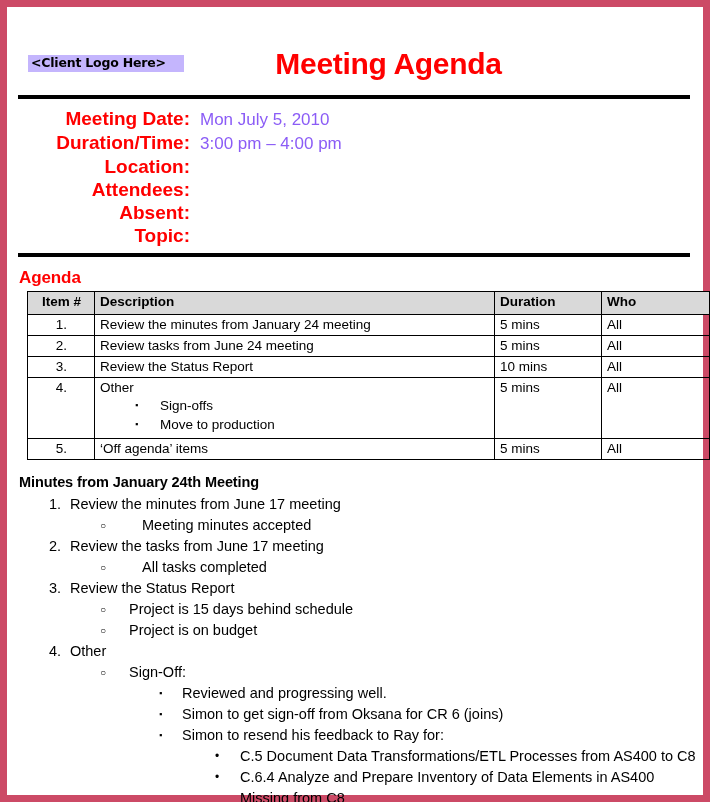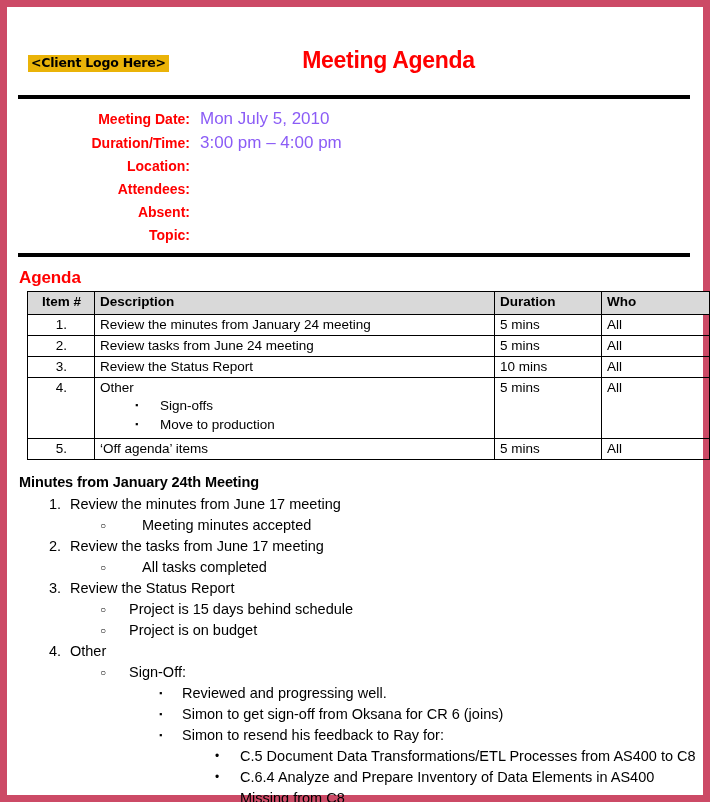--- a/index.html
+++ b/index.html
@@ -33,38 +33,38 @@
 
   
   .header-band {
     position: relative;
     height: 88px;
   }
   .client-logo {
     position: absolute;
     left: 21px;
     top: 48px;
-    background: #eab308;
+    background: #c4b5fd;
     color: #000000;
     font-family: "DejaVu Sans", sans-serif;
     font-size: 12.5px;
     font-weight: bold;
     letter-spacing: -0.2px;
-    padding: 1px 3px 2px 3px;
+    padding: 1px 18px 2px 3px;
     line-height: 14px;
     white-space: nowrap;
   }
   .doc-title {
     position: absolute;
     left: 0;
     right: 0;
     top: 40px;
     text-align: center;
     color: #ff0000;
-    font-size: 23px;
+    font-size: 30px;
     font-weight: bold;
     letter-spacing: -0.3px;
     padding-left: 67px;
   }
 
   
   .rule-thick {
     height: 4px;
     background: #000000;
     margin: 0 13px 0 11px;
@@ -81,21 +81,21 @@
     display: flex;
     align-items: baseline;
     line-height: 23px;
     min-height: 23px;
   }
   .meta-label {
     width: 183px;
     text-align: right;
     color: #ff0000;
     font-weight: bold;
-    font-size: 14px;
+    font-size: 19px;
     flex: 0 0 183px;
     white-space: nowrap;
   }
   .meta-value {
     color: #8b5cf6;
     font-size: 17px;
     padding-left: 10px;
     white-space: nowrap;
   }
 

